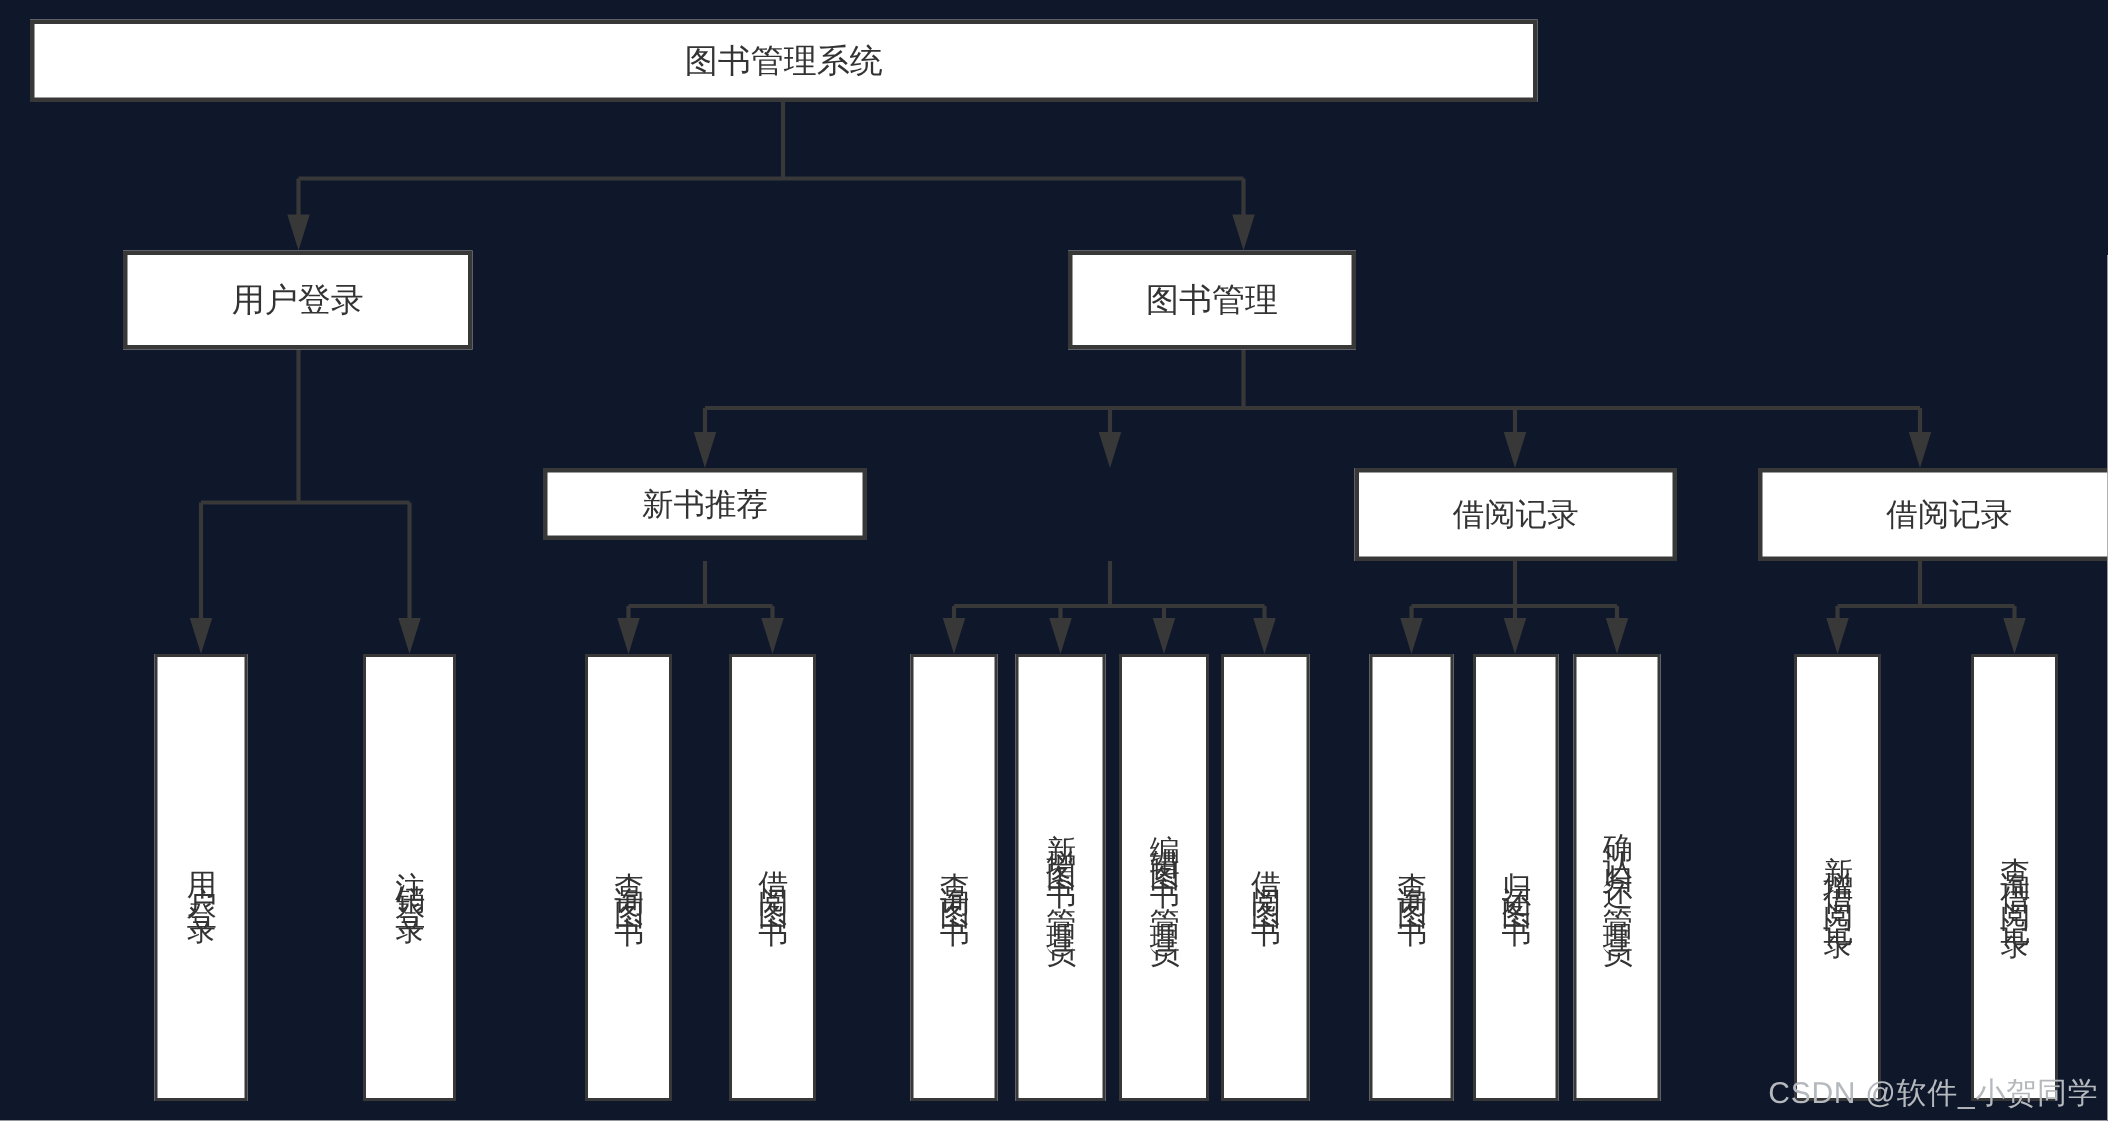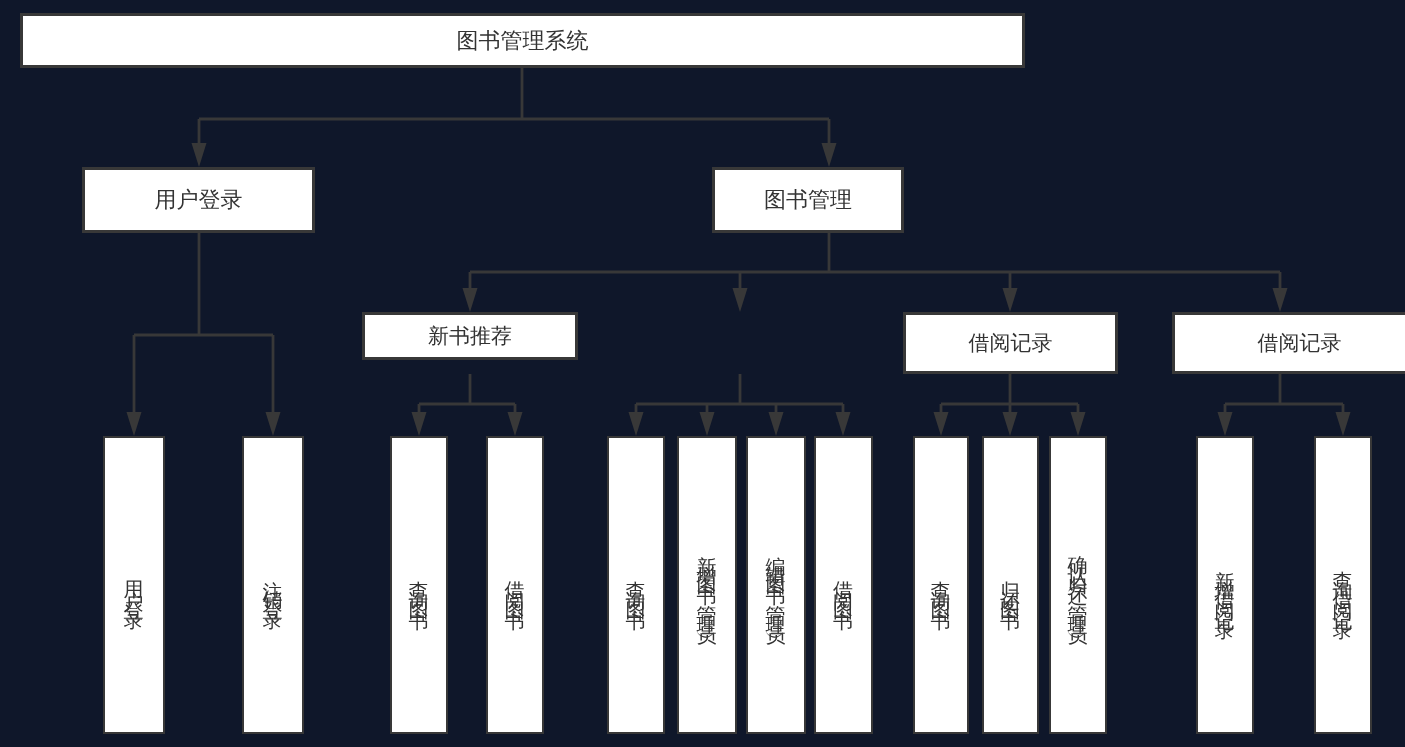--- a/index.html
+++ b/index.html
@@ -177,14 +177,15 @@
     <span class="vtext">确认归还（管理员）</span>
   </div>
 
   <div class="node leaf" id="leaf-e1">
     <span class="vtext">新增借阅记录</span>
   </div>
   <div class="node leaf" id="leaf-e2">
     <span class="vtext">查询借阅记录</span>
   </div>
 
+  <div id="watermark">CSDN @软件_小贺同学</div>
 
 </div>
 
 </body></html>

